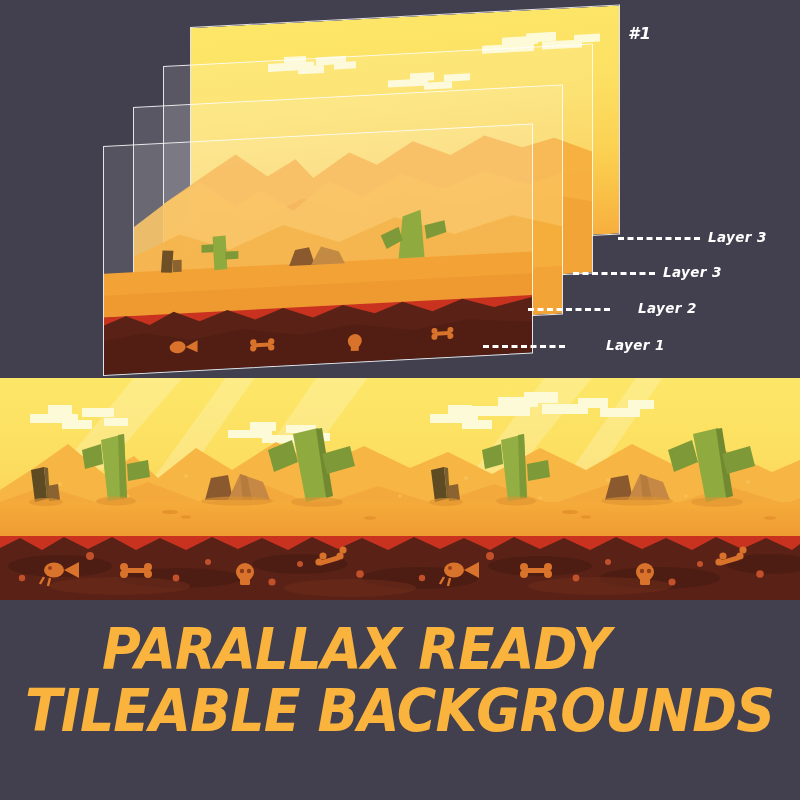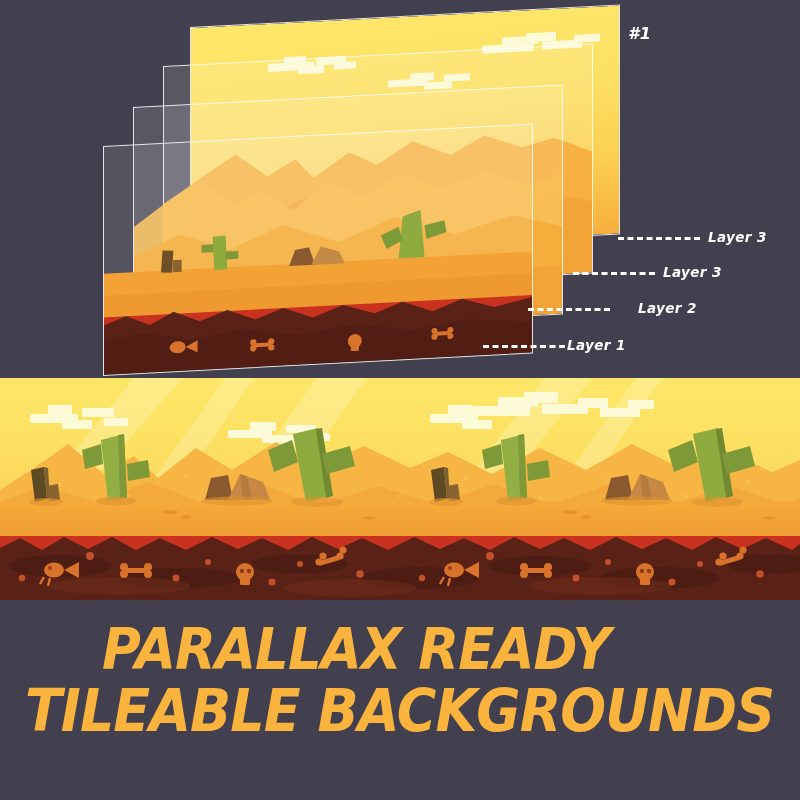--- a/index.html
+++ b/index.html
@@ -198,21 +198,21 @@
     <div class="leader" style="left:618px;top:237px;width:82px;"></div>
     <div class="lbl" style="left:708px;top:229px;">Layer 3</div>
 
     <div class="leader" style="left:573px;top:272px;width:82px;"></div>
     <div class="lbl" style="left:663px;top:264px;">Layer 3</div>
 
     <div class="leader" style="left:528px;top:308px;width:82px;"></div>
     <div class="lbl" style="left:618px;top:300px;margin-left:20px;">Layer 2</div>
 
     <div class="leader" style="left:483px;top:345px;width:82px;"></div>
-    <div class="lbl" style="left:567px;top:337px;">Layer 1</div>
+    <div class="lbl" style="left:606px;top:337px;">Layer 1</div>
   </div>
 
   <div id="banner">
     <svg viewBox="0 0 800 222" preserveAspectRatio="none" style="position:absolute;left:0;top:0;width:800px;height:222px;">
       <defs>
         <linearGradient id="skyg" x1="0" y1="0" x2="0" y2="1">
           <stop offset="0%" stop-color="#FDE768"></stop>
           <stop offset="34%" stop-color="#FCDF61"></stop>
           <stop offset="62%" stop-color="#FBD154"></stop>
           <stop offset="84%" stop-color="#F9BE46"></stop>

